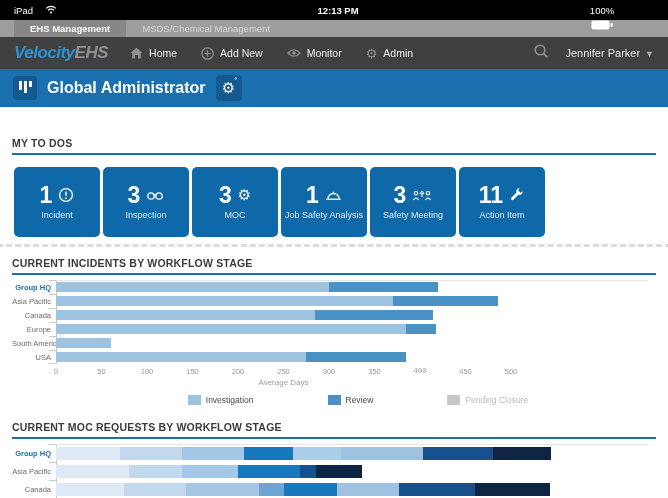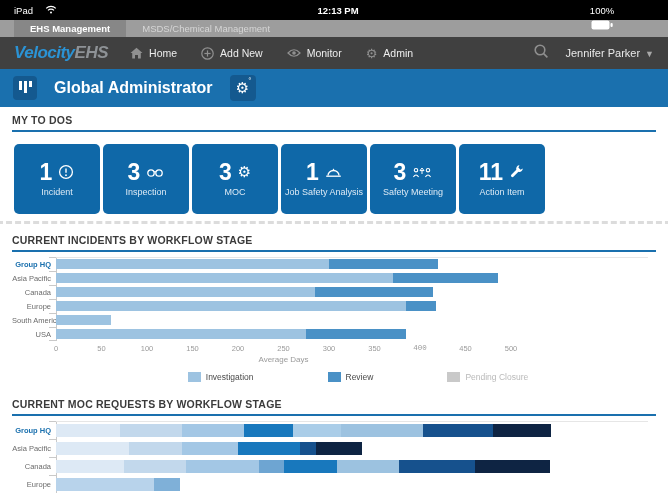--- a/index.html
+++ b/index.html
@@ -26,35 +26,35 @@
   .logo .p2{color:#8e9296;}
   .nav-menu{display:flex;align-items:center;gap:24px;flex:1;}
   .nav-item{display:flex;align-items:center;gap:6px;color:#ededed;font-size:10.5px;font-weight:normal;cursor:pointer;}
   .nav-item .ni-icon{display:flex;align-items:center;color:#909090;}
   .nav-right{display:flex;align-items:center;gap:16px;}
   .user-menu{color:#e8e8e8;font-size:11px;display:flex;align-items:flex-end;gap:5px;cursor:pointer;}
   .caret{color:#a8a8a8;font-size:9px;}
   .gear-glyph{font-family:"DejaVu Sans",sans-serif;font-style:normal;}
 
   
-  .page-header{height:38px;background:#1a70ae;display:flex;align-items:center;padding:0 13px;gap:17px;}
+  .page-header{height:38px;background:#1a70ae;display:flex;align-items:center;padding:0 13px;gap:10px;}
   .ph-icon{width:24px;height:24px;background:#14598f;border-radius:4px;display:flex;align-items:flex-start;
     justify-content:center;gap:2px;padding-top:5px;}
   .ph-icon i{display:block;width:3px;background:#fff;}
   .ph-title{color:#fff;font-size:16px;font-weight:bold;}
   .ph-sub{color:#aecde6;font-size:12px;flex:1;}
   .ph-settings{width:26px;height:26px;background:#14598f;border-radius:4px;color:#fff;display:flex;
     align-items:center;justify-content:center;position:relative;cursor:pointer;font-size:15px;}
   .ph-settings .dot{position:absolute;top:2px;right:4px;font-size:8px;line-height:1;}
 
   
   .content{padding:0 12px;}
   .sec-heading{margin-top:10px;font-size:10.5px;font-weight:bold;color:#3b3b3b;letter-spacing:.2px;
     padding-bottom:4px;border-bottom:2px solid #1a70ae;}
-  .sec-heading.first{margin-top:7px;}
+  .sec-heading.first{margin-top:30px;}
 
   
   .tiles{display:flex;gap:3px;margin-top:12px;margin-left:2px;}
   .tile{width:86px;height:70px;background:#0f68a8;border-radius:5px;color:#fff;cursor:pointer;
     display:flex;flex-direction:column;align-items:center;justify-content:center;gap:4px;}
   .tile-top{display:flex;align-items:center;gap:6px;}
   .tile-count{font-size:23px;font-weight:bold;line-height:1;}
   .tile-icon{display:flex;align-items:center;color:#fff;}
   .tile-label{font-size:9px;color:#ddeaf5;text-align:center;line-height:1.1;padding:0 2px;}
 

